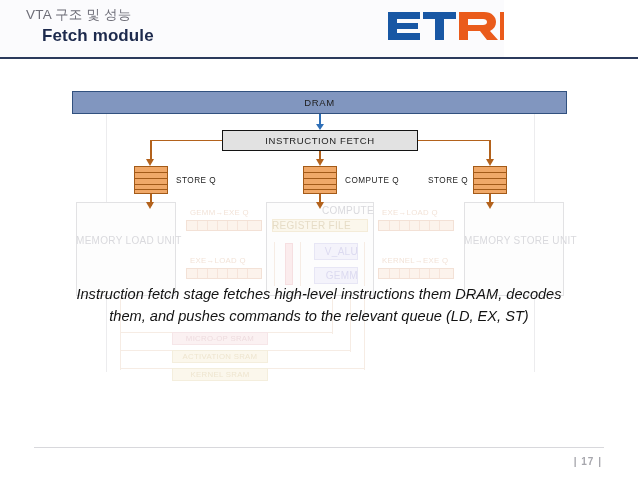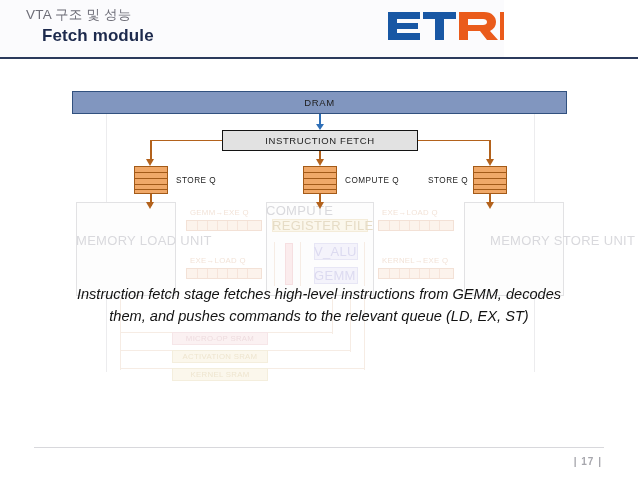--- a/index.html
+++ b/index.html
@@ -16,21 +16,21 @@
   #slide-title{position:absolute;left:42px;top:26px;font-size:17px;font-weight:bold;color:#1d2a4d;letter-spacing:.1px;}
   #header-rule{position:absolute;left:0;top:57px;width:638px;height:2px;background:#2b3a5c;}
   
   #logo{position:absolute;right:0px;top:9px;height:34px;display:flex;align-items:center;}
   #logo svg{display:block;}
   
   #canvas{position:absolute;left:0;top:58px;width:638px;height:382px;}
   
   .faded{position:absolute;}
   .fbox{position:absolute;box-sizing:border-box;border:1px solid #e2e2e4;background:#fdfdfd;}
-  .flabel{position:absolute;color:#d9d9dd;font-size:13px;text-align:left;line-height:10px;letter-spacing:.3px;white-space:nowrap;}
+  .flabel{position:absolute;color:#d9d9dd;font-size:10px;text-align:right;line-height:10px;letter-spacing:.3px;white-space:nowrap;}
   .fqueue{position:absolute;box-sizing:border-box;border:1px solid #f3e1d6;background:#fcf3ec;}
   .fqueue i{position:absolute;top:0;bottom:0;width:1px;background:#f6e4da;}
   .fqline{position:absolute;background:#f6ece4;}
   .fq-label{position:absolute;color:#f2e3d8;font-size:7.8px;letter-spacing:.3px;white-space:nowrap;}
   .fsram{position:absolute;box-sizing:border-box;text-align:center;font-size:7.8px;letter-spacing:.3px;line-height:11px;}
   
   .frail{position:absolute;width:1px;background:#ececee;}
   
   #dram{position:absolute;left:72px;top:33px;width:495px;height:23px;box-sizing:border-box;
         background:#8196bf;border:1px solid #31517f;
@@ -93,21 +93,21 @@
     <div class="fbox" style="left:314px;top:185px;width:44px;height:17px;background:#f4f3fb;border-color:#e7e6f5;"></div>
     <div class="flabel" style="left:314px;top:189px;width:44px;color:#dcdaf0;">V_ALU</div>
     <div class="fbox" style="left:314px;top:209px;width:44px;height:17px;background:#f4f3fb;border-color:#e7e6f5;"></div>
     <div class="flabel" style="left:314px;top:213px;width:44px;color:#dcdaf0;">GEMM</div>
     <div class="fqueue" style="left:285px;top:185px;width:8px;height:42px;background:#fbeced;border-color:#f6dfe1;"></div>
     <div class="fqline" style="left:274px;top:184px;width:1px;height:44px;"></div>
     <div class="fqline" style="left:300px;top:184px;width:1px;height:44px;"></div>
     <div class="fqline" style="left:364px;top:184px;width:1px;height:44px;"></div>
 
     <div class="fbox" style="left:464px;top:144px;width:100px;height:94px;"></div>
-    <div class="flabel" style="left:464px;top:178px;width:100px;padding-left:26px;">MEMORY STORE UNIT</div>
+    <div class="flabel" style="left:464px;top:178px;width:100px;">MEMORY STORE UNIT</div>
 
     <div class="fq-label" style="left:190px;top:150px;">GEMM→EXE Q</div>
     <div class="fqueue" style="left:186px;top:162px;width:76px;height:11px;">
       <i style="left:10px"></i>
         <i style="left:20px"></i>
         <i style="left:30px"></i>
         <i style="left:40px"></i>
         <i style="left:50px"></i>
         <i style="left:60px"></i>
     </div>
@@ -199,19 +199,19 @@
         <span style="top:11px"></span>
         <span style="top:17px"></span>
         <span style="top:22px"></span>
     </div>
     <div class="qlabel" style="left:428px;top:118px;">STORE Q</div>
     <div class="aline" style="left:489.2px;top:136px;width:1.8px;height:12px;"></div>
     <div class="arrowdown" style="left:485.6px;top:144px;border-top:7px solid #b3621c;"></div>
   </div>
 
   <div id="caption">
-    <div>Instruction fetch stage fetches high-level instructions from GEMM, decodes</div>
+    <div>Instruction fetch stage fetches high-level instructions them DRAM, decodes</div>
     <div>them, and pushes commands to the relevant queue (LD, EX, ST)</div>
   </div>
 </div>
 
 <div id="footer-rule"></div>
 <div id="pageno">| 17 |</div>
 
 </body></html>

